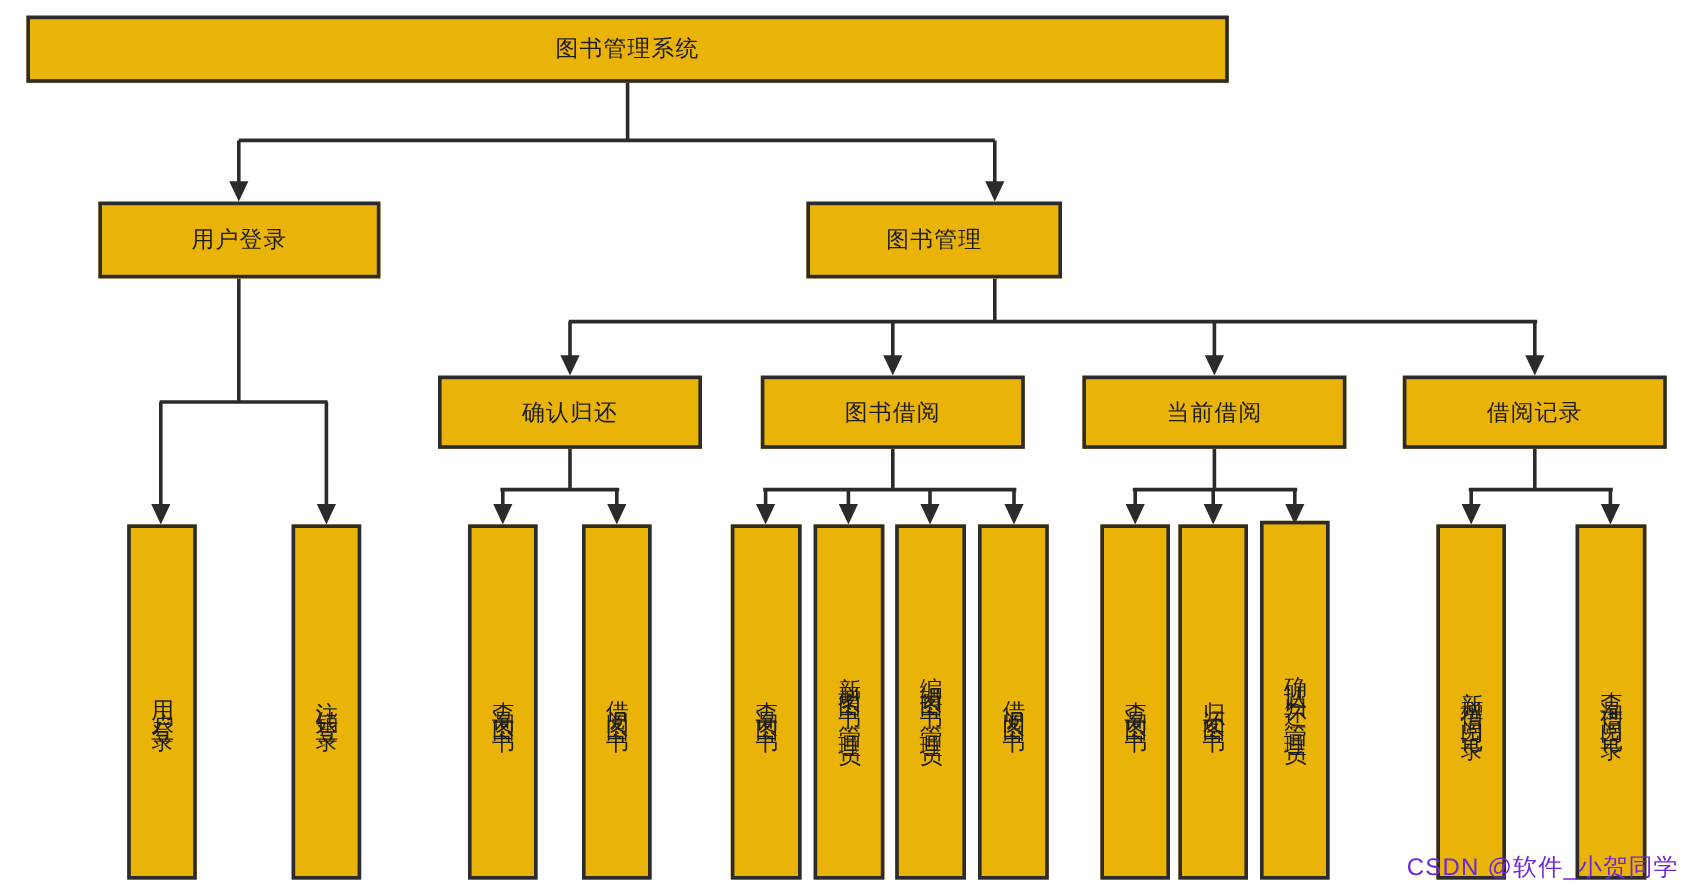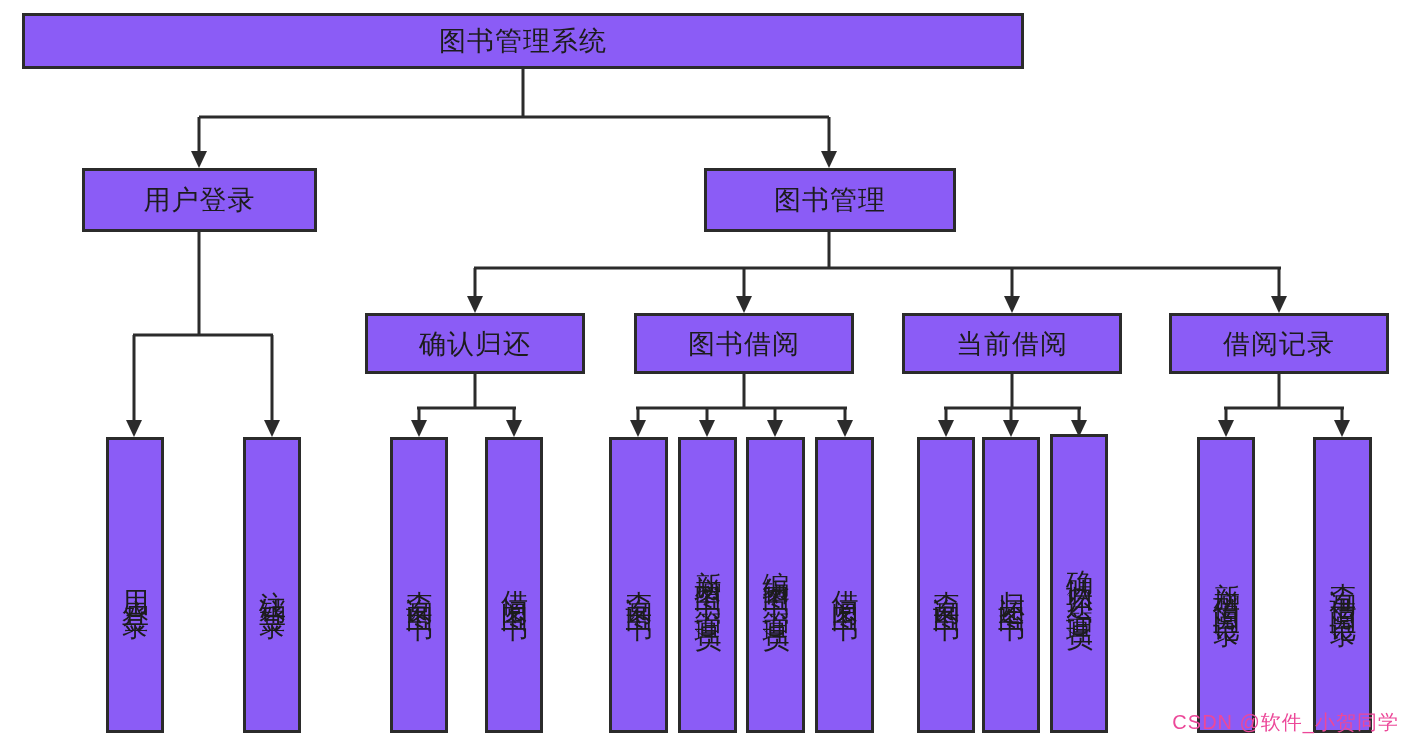--- a/index.html
+++ b/index.html
@@ -8,42 +8,42 @@
     width:1405px;height:747px;
     background:#ffffff;
     font-family:"Liberation Sans","DejaVu Sans",sans-serif;
     overflow:hidden;
   }
   .connectors{position:absolute;left:0;top:0;z-index:1;}
   .box{
     position:absolute;
     box-sizing:border-box;
     border:3px solid #2b2b2b;
-    background:#8b5cf6;
+    background:#eab308;
     display:flex;
     align-items:center;
     justify-content:center;
     color:#1c1c1c;
-    font-size:27px;
+    font-size:19px;
     z-index:2;
     text-align:center;
   }
   .box.h{letter-spacing:1px;}
   .box.v{
     writing-mode:vertical-lr;
     text-orientation:mixed;
     letter-spacing:8px;
     line-height:1;
   }
   .watermark{
     position:absolute;
     right:6px;
     top:709px;
     z-index:3;
-    color:#ec4899;
+    color:#6d28d9;
     font-size:20px;
     letter-spacing:1px;
     white-space:nowrap;
   }
 </style>
 </head>
 <body>
 
 <div class="canvas">
 
@@ -75,21 +75,21 @@
       <polygon points="1003,420 1019,420 1011,437"></polygon>
       <polygon points="1071,420 1087,420 1079,437"></polygon>
       <polygon points="1218,420 1234,420 1226,437"></polygon>
       <polygon points="1334,420 1350,420 1342,437"></polygon>
     </g>
   </svg>
 
   <div class="box h" style="left:22px;top:13px;width:1002px;height:56px;">图书管理系统</div>
 
   <div class="box h" style="left:82px;top:168px;width:235px;height:64px;">用户登录</div>
-  <div class="box h" style="left:704px;top:168px;width:252px;height:64px;">图书管理</div>
+  <div class="box h" style="left:672px;top:168px;width:213px;height:64px;">图书管理</div>
 
   <div class="box h" style="left:365px;top:313px;width:220px;height:61px;">确认归还</div>
   <div class="box h" style="left:634px;top:313px;width:220px;height:61px;">图书借阅</div>
   <div class="box h" style="left:902px;top:313px;width:220px;height:61px;">当前借阅</div>
   <div class="box h" style="left:1169px;top:313px;width:220px;height:61px;">借阅记录</div>
 
   <div class="box v" style="left:106px;top:437px;width:58px;height:296px;">用户登录</div>
   <div class="box v" style="left:243px;top:437px;width:58px;height:296px;">注销登录</div>
 
   <div class="box v" style="left:390px;top:437px;width:58px;height:296px;">查询图书</div>

